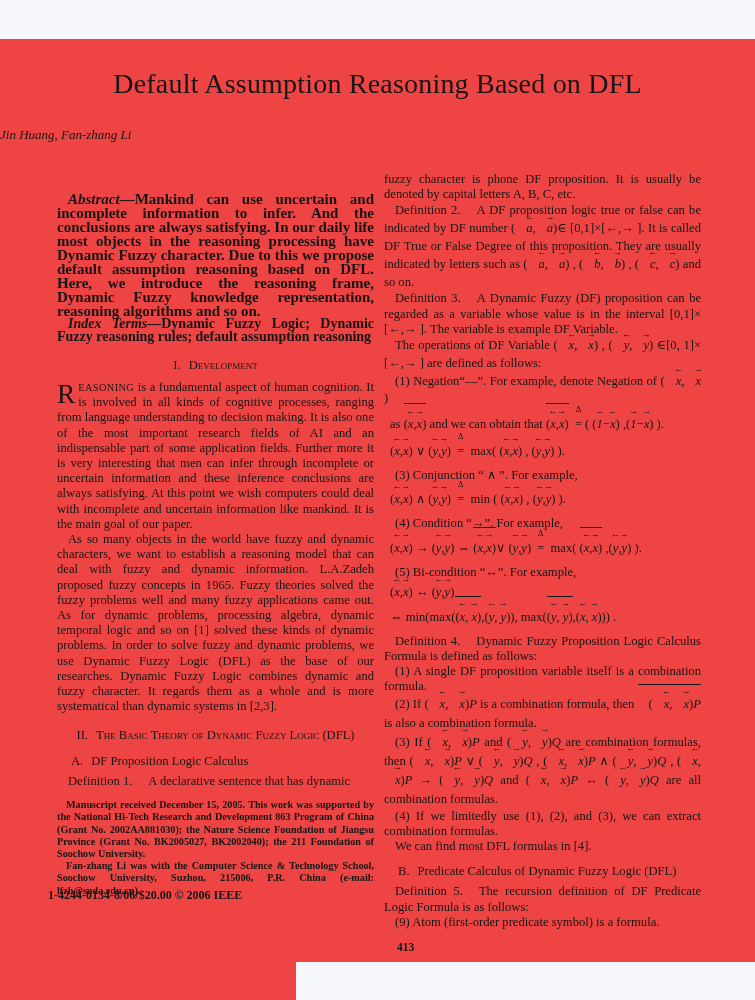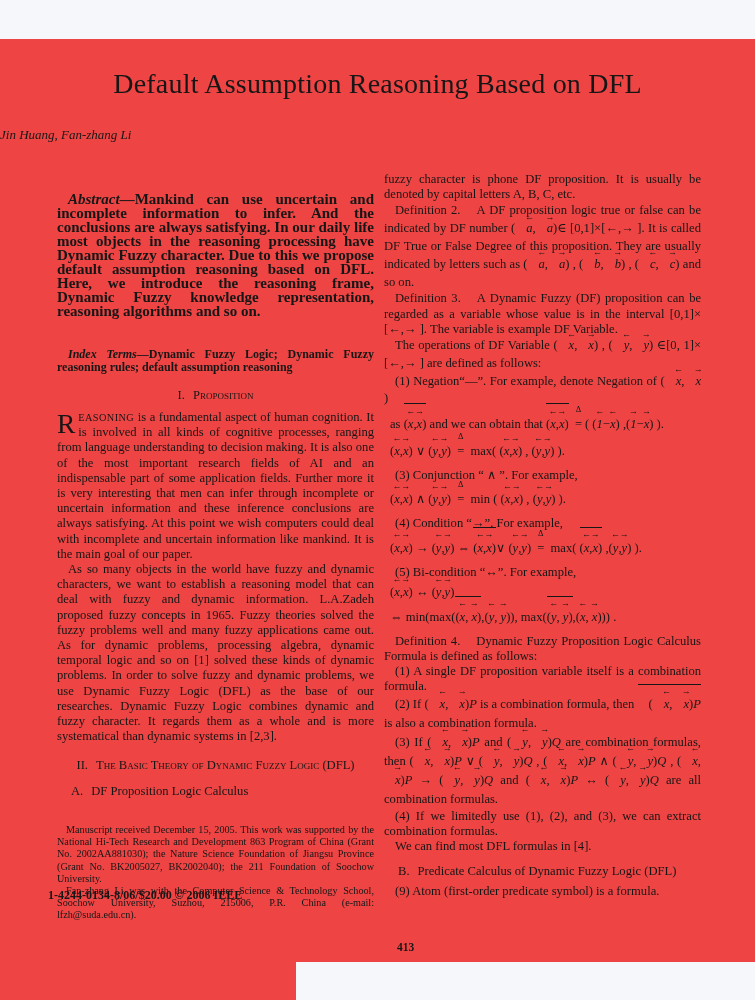--- a/index.html
+++ b/index.html
@@ -18,21 +18,21 @@
   .col{position:absolute;width:317px;text-align:justify;font-size:12.6px;line-height:15.2px;}
   .col-left{left:57px;top:183px;height:730px;}
   .col-right{left:384px;top:172px;height:740px;}
 
   p{margin:0;}
   .ind{text-indent:11px;}
   .lead{font-weight:normal;margin-right:16px;}
   .lead-i{font-style:italic;font-weight:bold;}
 
   .abs{font-size:15px;line-height:14px;font-weight:bold;margin-top:9px;}
-  .idx{font-size:12px;line-height:12.9px;font-weight:bold;margin-top:30px;}
+  .idx{font-size:14px;line-height:12.9px;font-weight:bold;margin-top:0;}
 
   .sech{text-align:center;font-size:12.6px;margin:14px 0 7px;white-space:nowrap;}
   .sech .num{margin-right:8px;}
   .sech .sct{font-variant:small-caps;}
 
   .subh{font-size:12.6px;text-align:left;margin:10px 0 5px;padding-left:14px;}
   .subh .num{margin-right:8px;}
 
   .dropcap{float:left;font-size:27.5px;line-height:24px;margin:2px 3px 0 0;}
   .sc{font-size:10.3px;letter-spacing:0.4px;}
@@ -46,51 +46,52 @@
   
   .av{display:inline-block;position:relative;font-style:normal;}
   .av .ar{position:absolute;left:50%;transform:translateX(-50%);top:-7.5px;font-size:9px;line-height:1;}
   
   .ov{display:inline-block;position:relative;}
   .ov::after{content:"";position:absolute;left:0;right:0;top:-11px;border-top:1.2px solid #161616;}
   
   .deq{display:inline-block;position:relative;margin:0 3px;}
   .deq .dl{position:absolute;left:50%;transform:translateX(-50%);top:-9px;font-size:8.5px;line-height:1;}
 
-  .fnote{margin-top:25px;font-size:10.2px;line-height:12.2px;}
+  .fnote{margin-top:10px;font-size:10.2px;line-height:12.2px;font-weight:bold;}
   .fnote p{text-indent:9px;}
 
   .footer-copy{position:absolute;left:48px;top:888px;font-size:12px;font-weight:bold;white-space:nowrap;}
   .footer-num{position:absolute;left:0;top:941px;width:755px;text-align:center;font-size:11.5px;font-weight:bold;padding-left:28px;}
 </style>
 </head>
 <body>
 
 <div class="page">
   <div class="band-top"></div>
   <div class="band-corner"></div>
 
   <div class="title">Default Assumption Reasoning Based on DFL</div>
   <div class="authors">Jin Huang, Fan-zhang Li</div>
 
   <div class="col col-left">
     <p class="abs ind"><span class="lead-i">Abstract—</span><span>Mankind can use uncertain and incomplete information to infer. And the conclusions are always satisfying. In our daily life most objects in the reasoning processing have Dynamic Fuzzy character. Due to this we propose default assumption reasoning based on DFL. Here, we introduce the reasoning frame, Dynamic Fuzzy knowledge representation, reasoning algorithms and so on.</span></p>
 
     <p class="idx ind"><span class="lead-i">Index Terms—</span><span>Dynamic Fuzzy Logic; Dynamic Fuzzy reasoning rules; default assumption reasoning</span></p>
 
-    <p class="sech"><span class="num">I.</span><span class="sct">Proposition</span></p>
+    <p class="sech"><span class="num">I.</span><span class="sct">Development</span></p>
 
     <p class="mt"><span class="dropcap">R</span><span class="sc">EASONING</span><span> is a fundamental aspect of human cognition. It is involved in all kinds of cognitive processes, ranging from language understanding to decision making. It is also one of the most important research fields of AI and an indispensable part of some application fields. Further more it is very interesting that men can infer through incomplete or uncertain information and these inference conclusions are always satisfying. At this point we wish computers could deal with incomplete and uncertain information like mankind. It is the main goal of our paper.</span></p>
 
     <p class="ind">As so many objects in the world have fuzzy and dynamic characters, we want to establish a reasoning model that can deal with fuzzy and dynamic information. L.A.Zadeh proposed fuzzy concepts in 1965. Fuzzy theories solved the fuzzy problems well and many fuzzy applications came out.  As for dynamic problems, processing algebra, dynamic temporal logic and so on [1] solved these kinds of dynamic problems. In order to solve fuzzy and dynamic problems, we use Dynamic Fuzzy Logic (DFL) as the base of our researches. Dynamic Fuzzy Logic combines dynamic and fuzzy character. It regards them as a whole and is more systematical than dynamic systems in [2,3].</p>
 
     <p class="sech"><span class="num">II.</span><span class="sct">The Basic Theory of Dynamic Fuzzy Logic (DFL)</span></p>
 
     <p class="subh"><span class="num">A.</span><span>DF Proposition Logic Calculus</span></p>
 
+    <p class="ind"><span class="lead">Definition 1.</span><span>A declarative sentence that has dynamic</span></p>
 
     <div class="fnote">
       <p>Manuscript received December 15, 2005. This work was supported by the National Hi-Tech Research and Development 863 Program of China (Grant No. 2002AA881030); the Nature Science Foundation of Jiangsu Province (Grant No. BK2005027, BK2002040); the 211 Foundation of Soochow University.</p>
       <p>Fan-zhang Li was with the Computer Science &amp; Technology School, Soochow University, Suzhou, 215006, P.R. China (e-mail: lfzh@suda.edu.cn).</p>
     </div>
   </div>
 
   <div class="col col-right">
     <p>fuzzy character is phone DF proposition. It is usually be denoted by capital letters A, B, C, etc.</p>
 
@@ -118,19 +119,20 @@
     <p class="ind"><span class="lead">Definition 4.</span><span>Dynamic Fuzzy Proposition Logic Calculus Formula is defined as follows:</span></p>
 
     <p class="ind">(1) A single DF proposition variable itself is a combination formula.</p>
     <p class="ind mitem">(2) If (<span class="av"><span class="ar">←</span><i>x</i></span>,<span class="av"><span class="ar">→</span><i>x</i></span>)<i>P</i>  is a combination formula, then <span class="ov">(<span class="av"><span class="ar">←</span><i>x</i></span>,<span class="av"><span class="ar">→</span><i>x</i></span>)<i>P</i></span>  is also a combination formula.</p>
     <p class="ind mitem">(3) If (<span class="av"><span class="ar">←</span><i>x</i></span>,<span class="av"><span class="ar">→</span><i>x</i></span>)<i>P</i> and (<span class="av"><span class="ar">←</span><i>y</i></span>,<span class="av"><span class="ar">→</span><i>y</i></span>)<i>Q</i>  are combination formulas, then (<span class="av"><span class="ar">←</span><i>x</i></span>,<span class="av"><span class="ar">→</span><i>x</i></span>)<i>P</i> ∨ (<span class="av"><span class="ar">←</span><i>y</i></span>,<span class="av"><span class="ar">→</span><i>y</i></span>)<i>Q</i> , (<span class="av"><span class="ar">←</span><i>x</i></span>,<span class="av"><span class="ar">→</span><i>x</i></span>)<i>P</i> ∧ (<span class="av"><span class="ar">←</span><i>y</i></span>,<span class="av"><span class="ar">→</span><i>y</i></span>)<i>Q</i> , (<span class="av"><span class="ar">←</span><i>x</i></span>,<span class="av"><span class="ar">→</span><i>x</i></span>)<i>P</i> → (<span class="av"><span class="ar">←</span><i>y</i></span>,<span class="av"><span class="ar">→</span><i>y</i></span>)<i>Q</i> and (<span class="av"><span class="ar">←</span><i>x</i></span>,<span class="av"><span class="ar">→</span><i>x</i></span>)<i>P</i> ↔ (<span class="av"><span class="ar">←</span><i>y</i></span>,<span class="av"><span class="ar">→</span><i>y</i></span>)<i>Q</i>  are all combination formulas.</p>
     <p class="ind">(4) If we limitedly use (1), (2), and (3), we can extract combination formulas.</p>
     <p class="ind">We can find most DFL formulas in [4].</p>
 
     <p class="subh"><span class="num">B.</span><span>Predicate Calculus of Dynamic Fuzzy Logic (DFL)</span></p>
 
+    <p class="ind"><span class="lead">Definition 5.</span><span>The recursion definition of DF Predicate Logic Formula is as follows:</span></p>
 
     <p class="ind">(9) Atom (first-order predicate symbol) is a formula.</p>
   </div>
 
   <div class="footer-copy">1-4244-0134-8/06/$20.00 © 2006 IEEE</div>
   <div class="footer-num">413</div>
 </div>
 
 </body></html>

